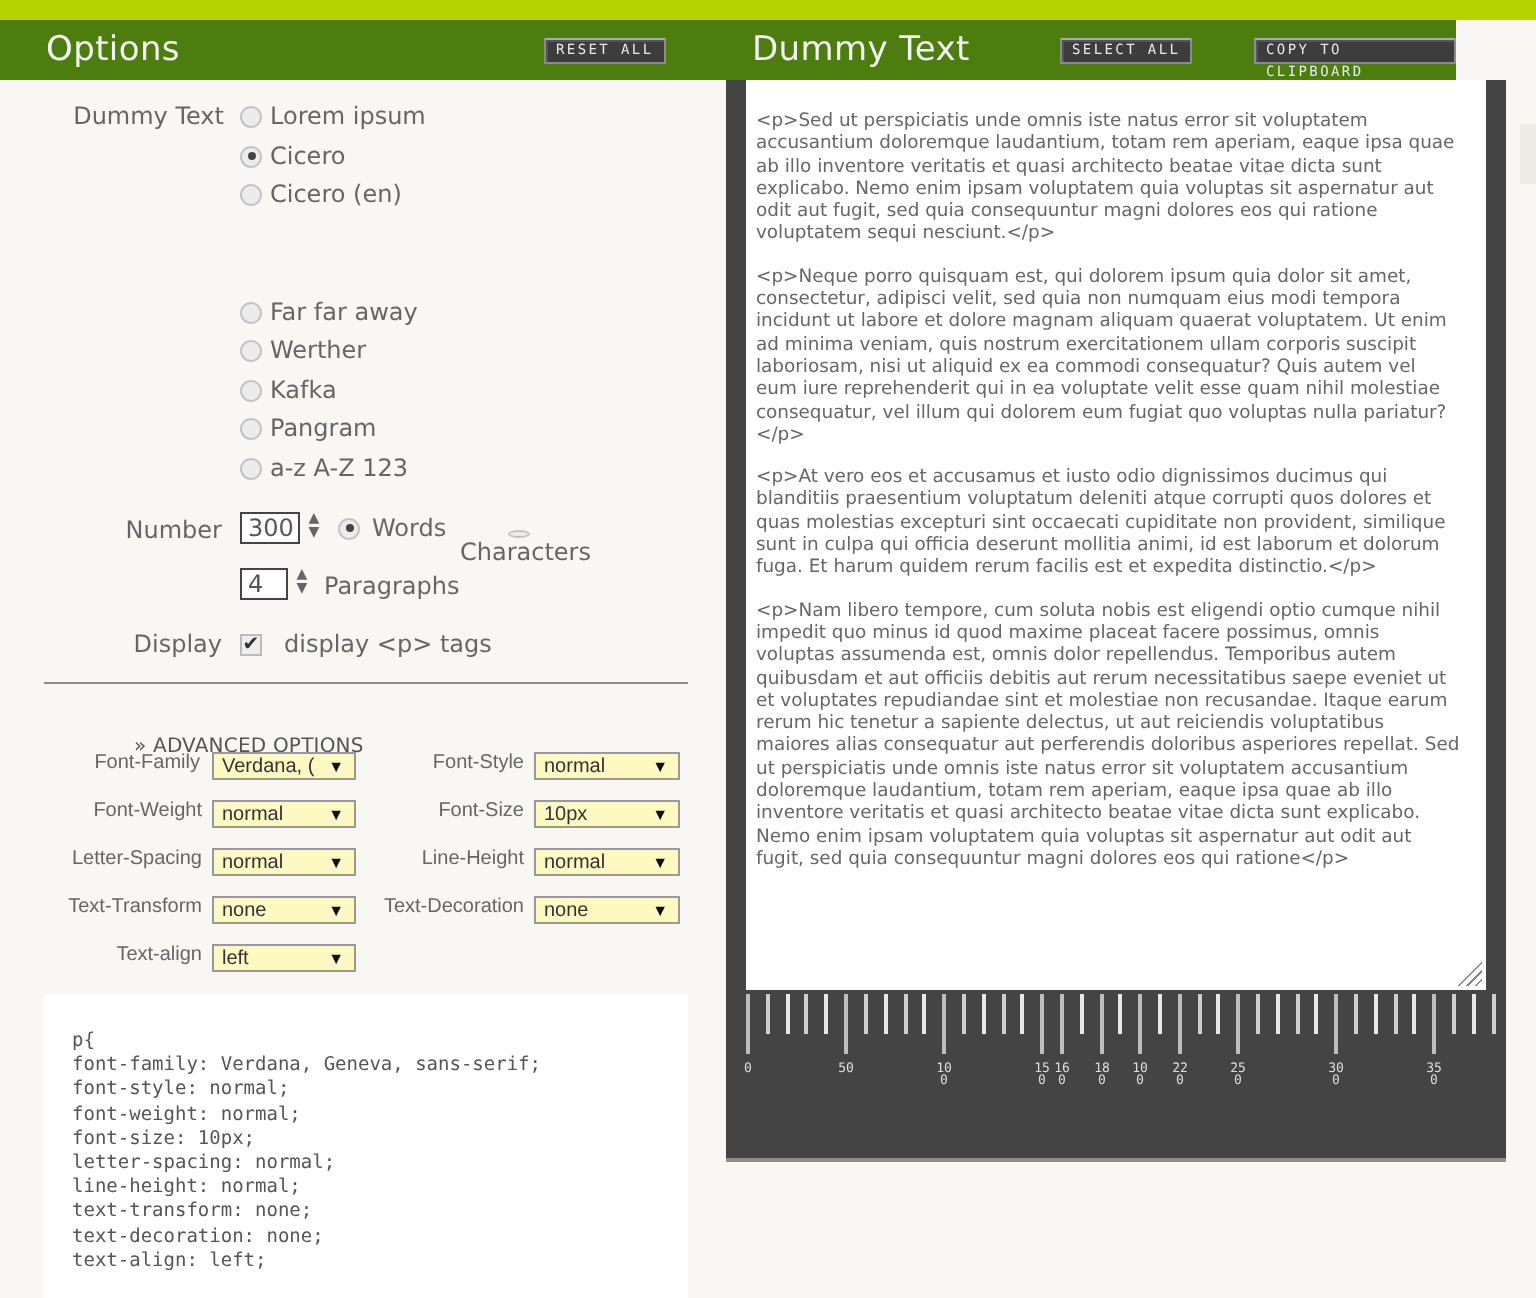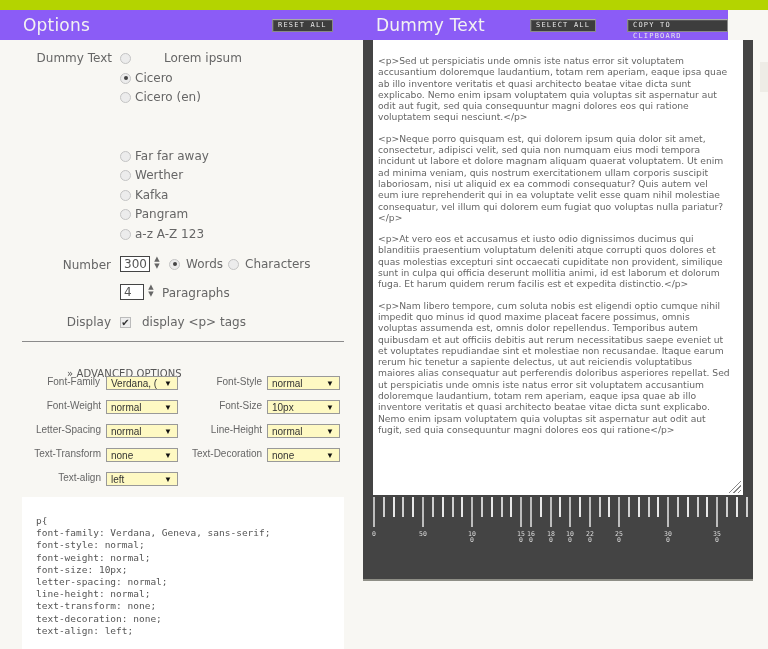--- a/index.html
+++ b/index.html
@@ -4,21 +4,21 @@
 <style>
   html, body { margin:0; padding:0; }
   body {
     width:768px; height:649px; overflow:hidden; position:relative;
     background:#f8f7f3;
     font-family:"DejaVu Sans", sans-serif;
     color:#666;
   }
   .topbar { position:absolute; left:0; top:0; width:768px; height:10px; background:#b4d400; }
   .header {
-    position:absolute; left:0; top:10px; width:728px; height:30px; background:#8b5cf6;
+    position:absolute; left:0; top:10px; width:728px; height:30px; background:#4d7c0f;
   }
   .h-title {
     position:absolute; top:5px; font-family:"DejaVu Sans", sans-serif;
     font-size:17px; color:#f2f2f2; letter-spacing:0.2px;
   }
   .hbtn {
     position:absolute; top:9px; height:11px; padding:0 5px;
     border:1px solid #8a8a8a; border-top-color:#aaa;
     background:#3d3d3d; color:#e8e8e8;
     font-family:"DejaVu Sans Mono", monospace; font-size:7px; line-height:11px;
@@ -109,21 +109,21 @@
   <div class="h-title" style="left:23px;">Options</div>
   <div class="hbtn" style="left:272px;">RESET ALL</div>
   <div class="h-title" style="left:376px;">Dummy Text</div>
   <div class="hbtn" style="left:530px;">SELECT ALL</div>
   <div class="hbtn" style="left:627px;">COPY TO CLIPBOARD</div>
 </div>
 
 <div class="left">
   <div class="row-label" style="left:20px; width:92px; top:11px;">Dummy Text</div>
 
-  <div class="radio-item" style="top:9px;gap:29px;">
+  <div class="radio-item" style="top:9px;">
     <span class="radio"></span>
     <span>Lorem ipsum</span>
   </div>
   <div class="radio-item" style="top:29px;">
     <span class="radio checked"></span>
     <span>Cicero</span>
   </div>
   <div class="radio-item" style="top:48px;">
     <span class="radio"></span>
     <span>Cicero (en)</span>
@@ -149,21 +149,21 @@
     <span>a-z A-Z 123</span>
   </div>
 
   <div class="row-label" style="left:20px; width:91px; top:218px;">Number</div>
   <div class="num-input" style="left:120px; top:216px; width:30px;">300</div>
   <div class="spinner" style="left:153px; top:216px;">▲<br>▼</div>
   <div class="radio-item" style="left:169px; top:215px;">
     <span class="radio checked"></span>
     <span style="margin-left:2px;">Words</span>
   </div>
-  <div class="radio-item" style="left:228px; top:215px;">
+  <div class="radio-item" style="left:228px; top:225px;flex-direction:column;">
     <span class="radio"></span>
     <span style="margin-left:2px;">Characters</span>
   </div>
 
   <div class="num-input" style="left:120px; top:244px; width:24px;">4</div>
   <div class="spinner" style="left:147px; top:244px;">▲<br>▼</div>
   <div class="row-label" style="left:162px; top:246px; text-align:left;">Paragraphs</div>
 
   <div class="row-label" style="left:20px; width:91px; top:275px;">Display</div>
   <div class="checkbox" style="left:120px; top:277px;">✔</div>

